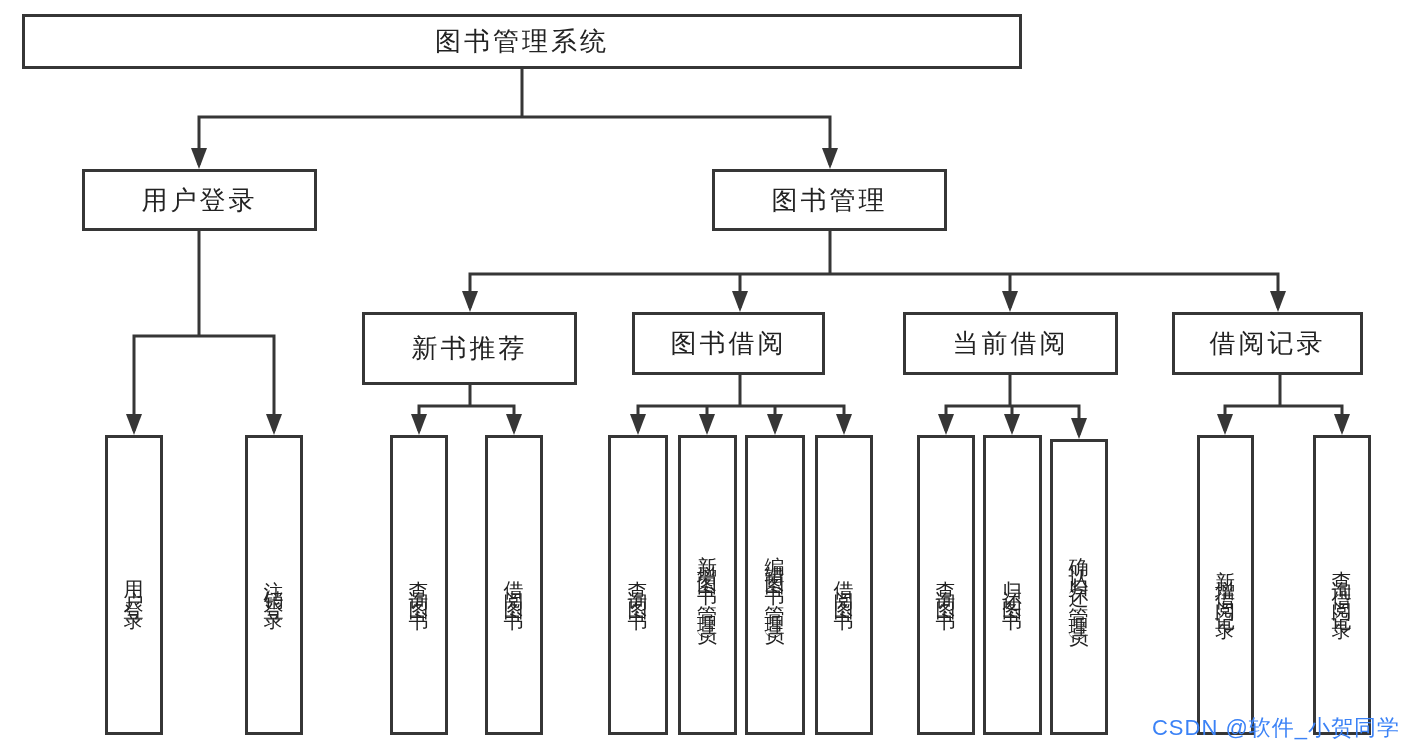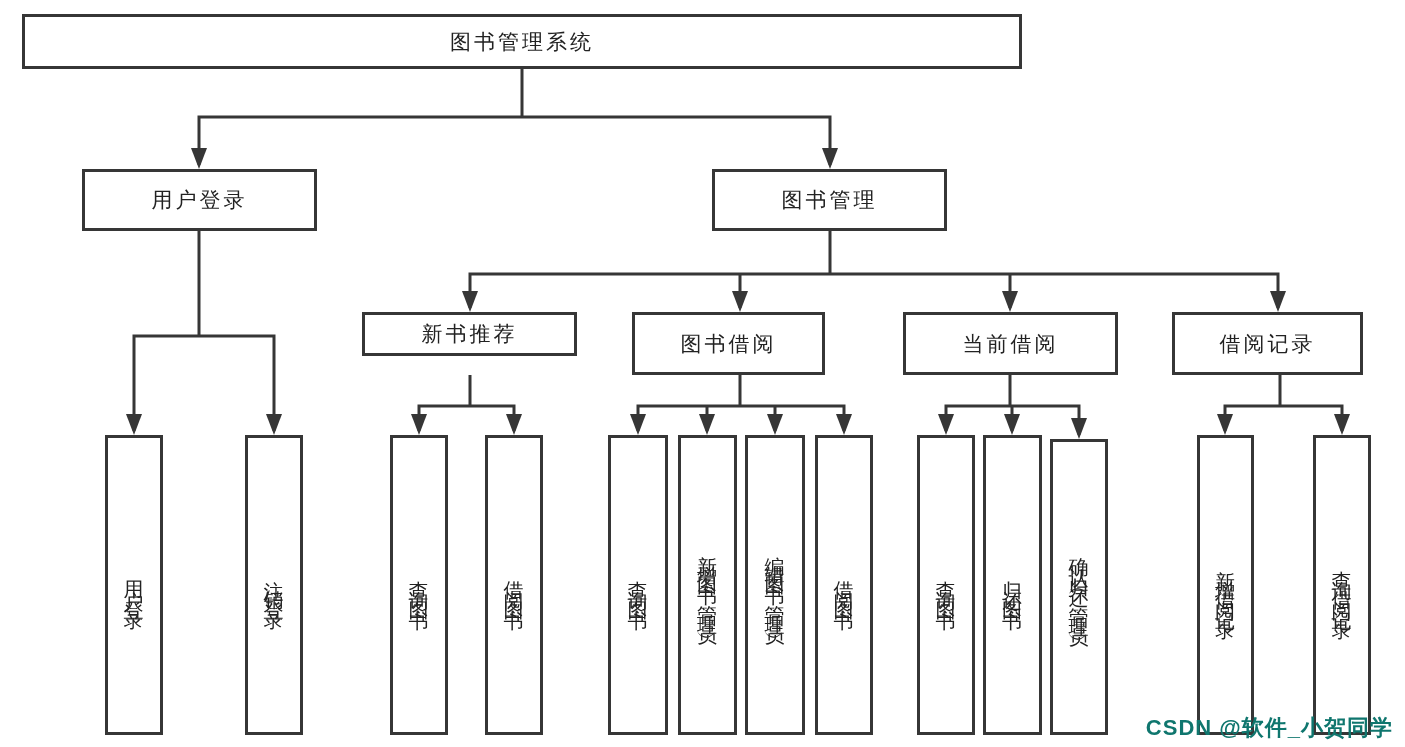--- a/index.html
+++ b/index.html
@@ -20,41 +20,40 @@
     position: absolute;
     box-sizing: border-box;
     border: 3px solid #363636;
     background: #ffffff;
     display: flex;
     align-items: center;
     justify-content: center;
   }
   .node .lbl {
     color: #222222;
-    font-size: 21px;
+    font-size: 26px;
     letter-spacing: 3px;
     white-space: nowrap;
   }
   .vnode .lbl {
     writing-mode: vertical-rl;
     text-orientation: mixed;
     font-size: 20px;
     letter-spacing: 10px;
     line-height: 1;
     white-space: nowrap;
   }
   #watermark {
     position: absolute;
     top: 713px;
-    right: 12px;
+    right: 5px;
     font-size: 22px;
     letter-spacing: 1px;
-    color: #0f766e;
+    color: #3b82f6;
     white-space: nowrap;
-    font-weight: bold;
   }
 </style>
 </head>
 <body>
 
 <div id="canvas">
 
   <svg id="connector-svg" viewBox="0 0 1405 747" xmlns="http://www.w3.org/2000/svg">
     <g stroke="#363636" stroke-width="3" fill="none">
 
@@ -99,21 +98,21 @@
     <span class="lbl">图书管理系统</span>
   </div>
 
   <div class="node" style="left:82px; top:169px; width:235px; height:62px;">
     <span class="lbl">用户登录</span>
   </div>
   <div class="node" style="left:712px; top:169px; width:235px; height:62px;">
     <span class="lbl">图书管理</span>
   </div>
 
-  <div class="node" style="left:362px; top:312px; width:215px; height:44px;">
+  <div class="node" style="left:362px; top:312px; width:215px; height:73px;">
     <span class="lbl">新书推荐</span>
   </div>
   <div class="node" style="left:632px; top:312px; width:193px; height:63px;">
     <span class="lbl">图书借阅</span>
   </div>
   <div class="node" style="left:903px; top:312px; width:215px; height:63px;">
     <span class="lbl">当前借阅</span>
   </div>
   <div class="node" style="left:1172px; top:312px; width:191px; height:63px;">
     <span class="lbl">借阅记录</span>

